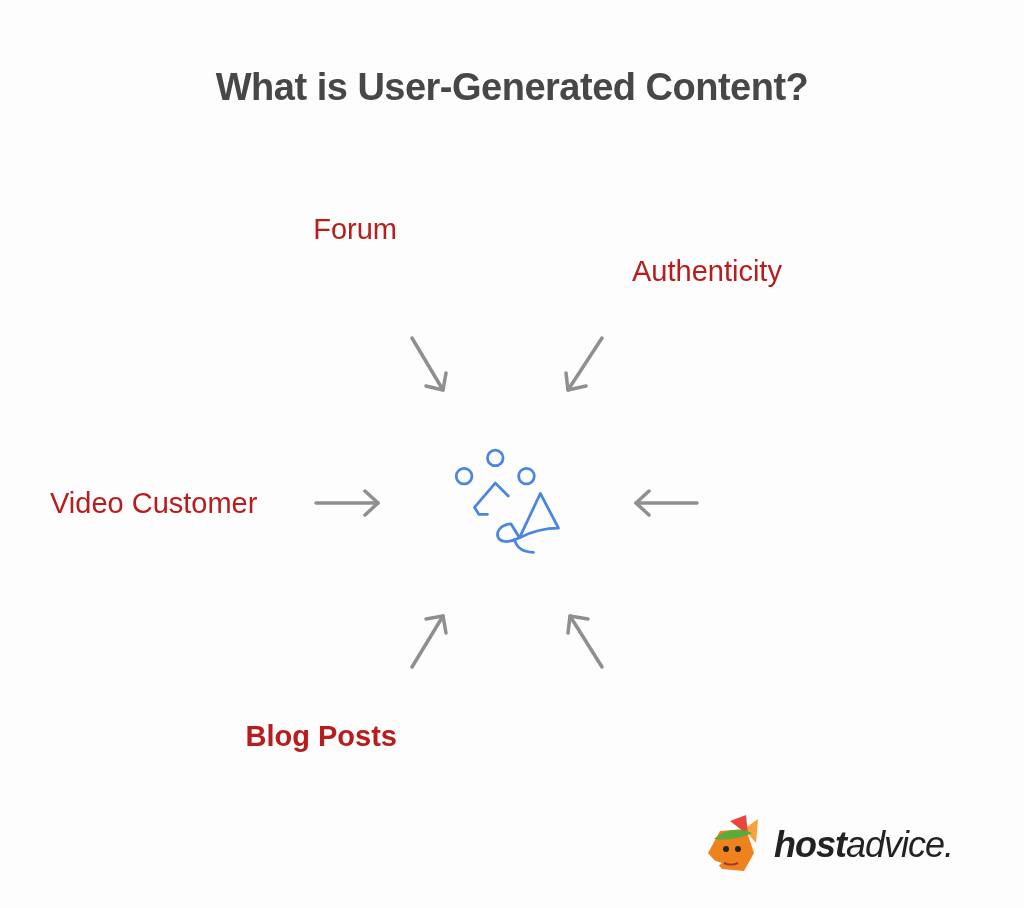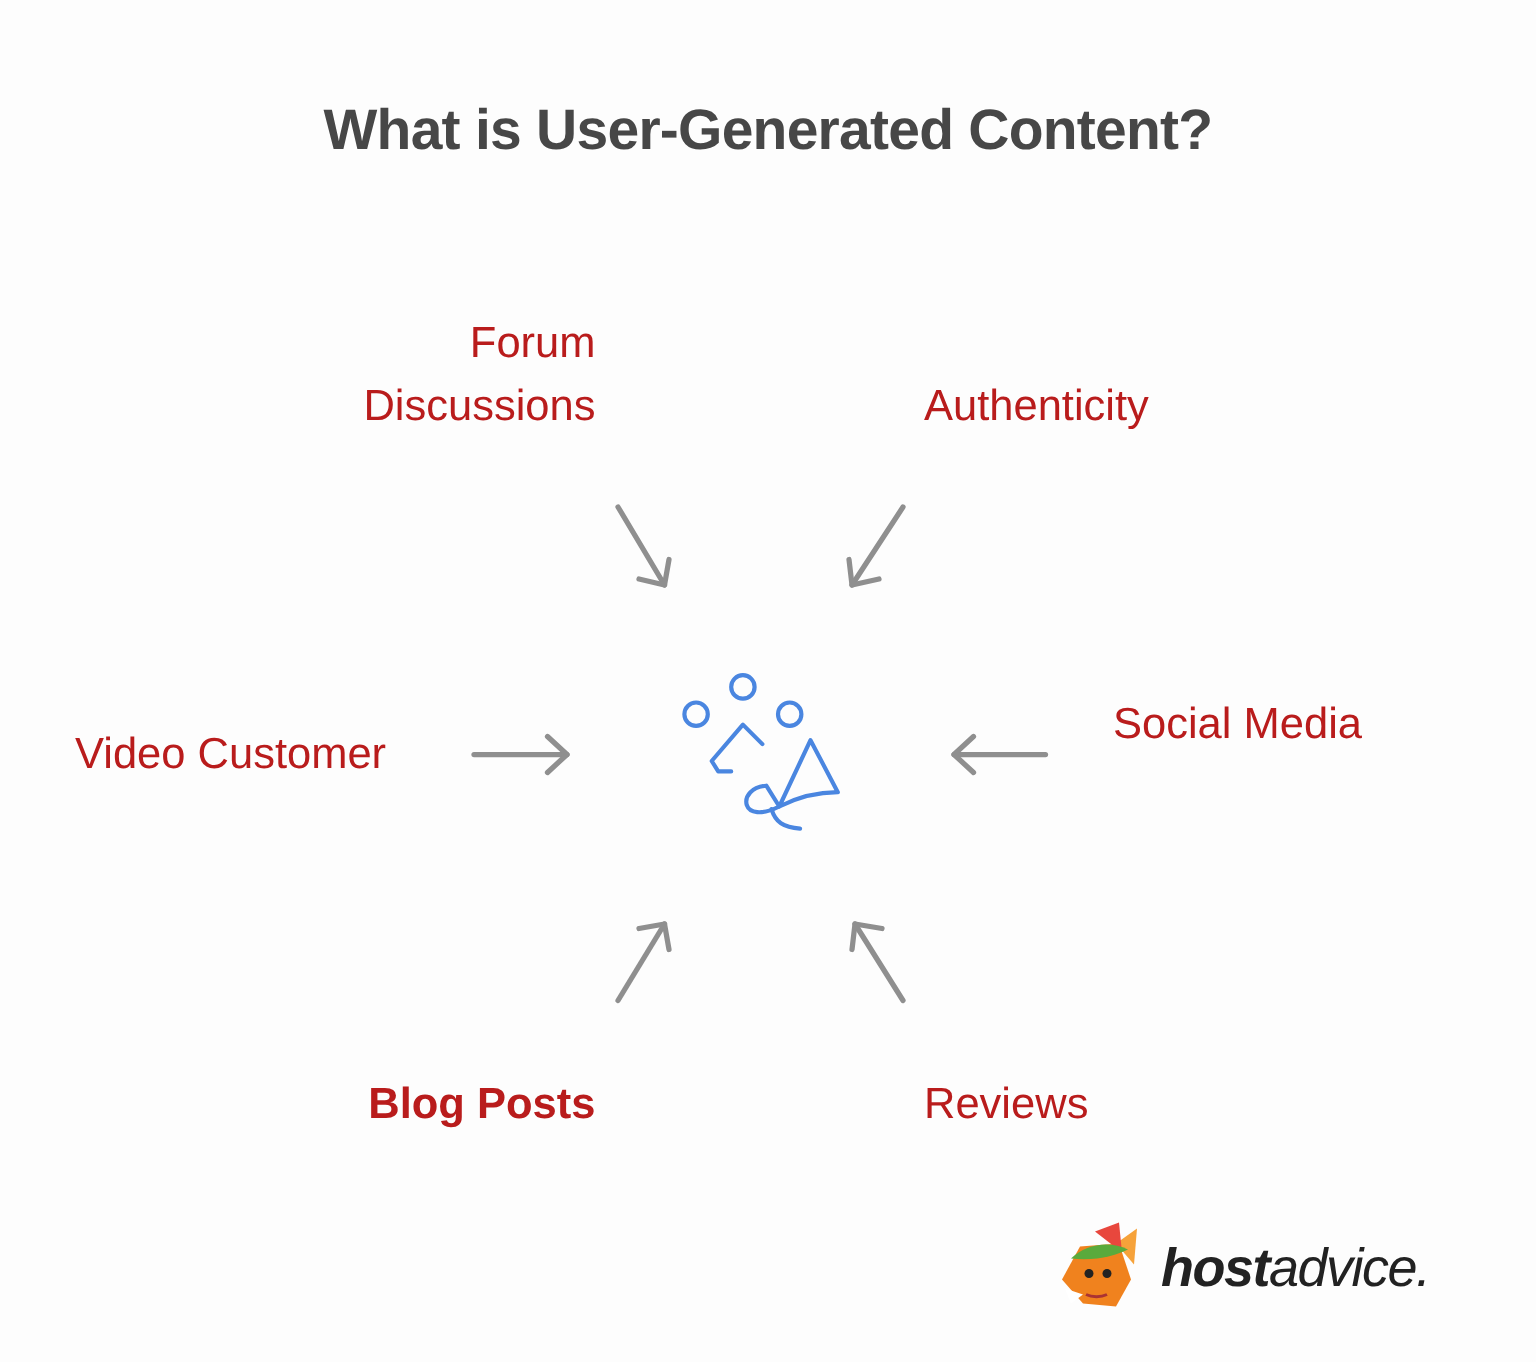--- a/index.html
+++ b/index.html
@@ -37,36 +37,33 @@
     }
     .logo-text b { font-weight: bold; }
   </style>
 </head>
 <body>
 
 <div class="title">What is User-Generated Content?</div>
 
 <div class="label right" style="left:207px; top:208px; width:190px;">
   <span>Forum</span>
-  <span>Discussions</span>
 </div>
-<div class="label" style="left:616px; top:250px;text-align:center;">
+<div class="label" style="left:632px; top:250px;text-align:center;">
   <span>Authenticity</span>
 </div>
 <div class="label" style="left:50px; top:482px;">
   <span>Video Customer</span>
 </div>
 <div class="label" style="left:742px; top:462px;">
-  <span>Social Media</span>
 </div>
 <div class="label right" style="left:207px; top:715px; width:190px;font-weight:bold;">
   <span>Blog Posts</span>
 </div>
 <div class="label" style="left:616px; top:715px;">
-  <span>Reviews</span>
 </div>
 
 <svg class="arrow" width="1024" height="908" style="left:0;top:0;pointer-events:none;">
   <g stroke="#8f8f8f" stroke-width="3.5" fill="none" stroke-linecap="round" stroke-linejoin="round">
 
     <g>
       <line x1="412" y1="338" x2="443" y2="390"></line>
       <polyline points="426,386 443,390 446,373"></polyline>
     </g>
 

